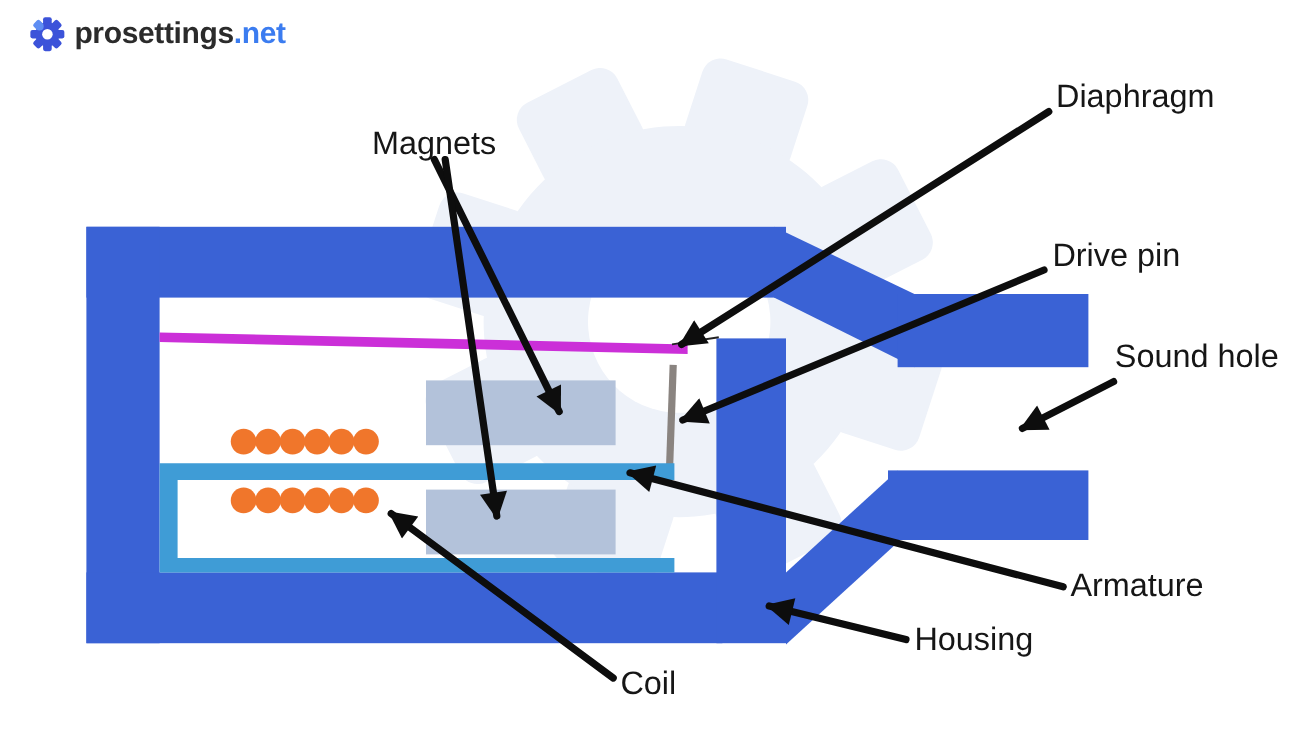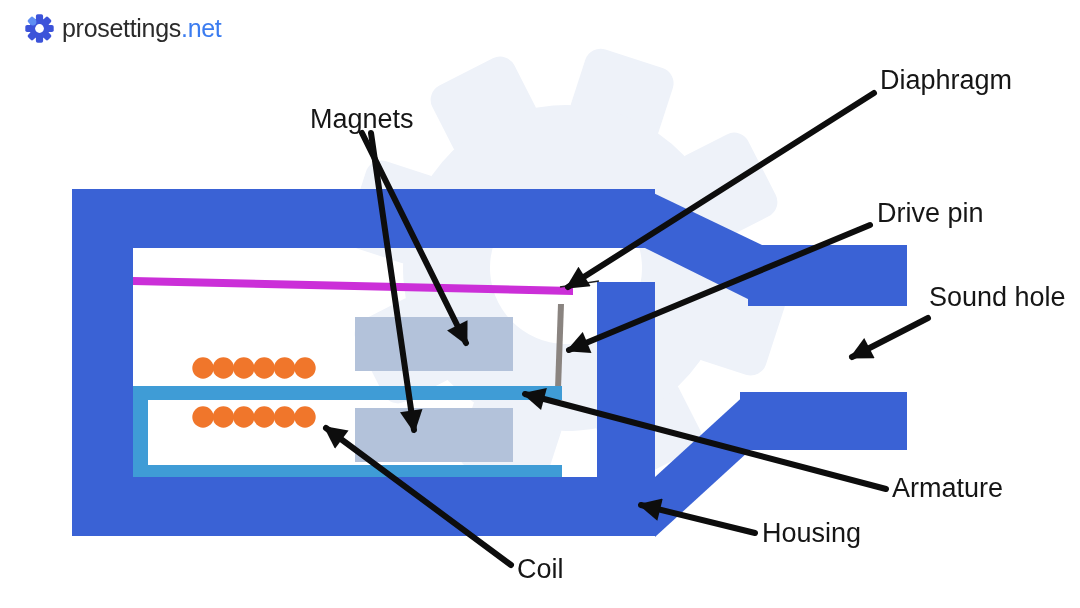--- a/index.html
+++ b/index.html
@@ -9,21 +9,21 @@
     background:#ffffff;
     overflow:hidden;
     font-family:"Liberation Sans", sans-serif;
   }
   .logo{
     position:absolute;top:12px;left:24px;
     display:flex;align-items:center;gap:8px;
     user-select:none;
   }
   .logo .brand{
-    font-size:25px;font-weight:400;letter-spacing:-0.3px;
+    font-size:25px;font-weight:700;letter-spacing:-0.3px;
     color:#2b2b2b;
   }
   .logo .brand .tld{color:#3b7cf0;}
   svg text.part-label{
     font-family:"Liberation Sans", sans-serif;
     font-size:27px;
     fill:#161616;
   }
 </style>
 </head>

